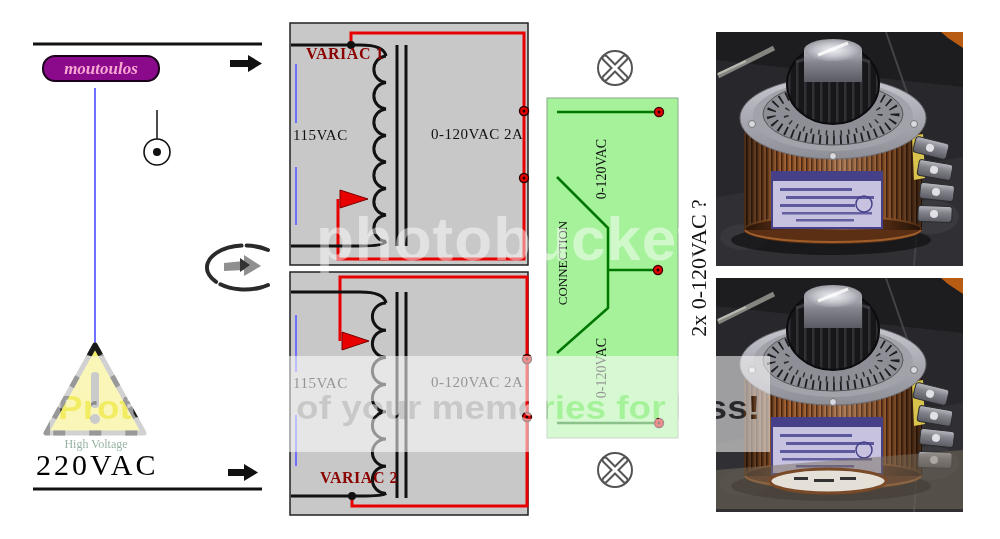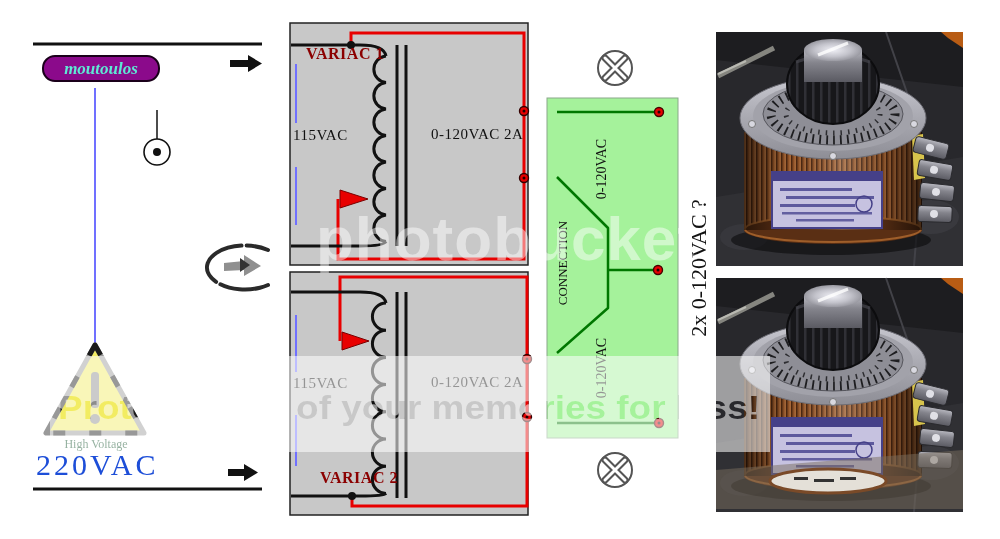--- a/index.html
+++ b/index.html
@@ -12,29 +12,29 @@
   .lbl { position:absolute; white-space:nowrap; color:#111; }
   .vtext {
     position:absolute; white-space:nowrap;
     transform:translate(-50%,-50%) rotate(-90deg);
     font-family:"Liberation Serif", serif; color:#111;
   }
   .badge {
     position:absolute; left:42px; top:55px; width:114px; height:23px;
     background:#8b0a8b; border:2px solid #1a001a; border-radius:13px;
     display:flex; align-items:center; justify-content:center;
-    color:#5eead4; font-weight:bold; font-style:italic; font-size:17px;
+    color:#f9a8d4; font-weight:bold; font-style:italic; font-size:17px;
     font-family:"Liberation Serif", serif;
   }
   .variac-title { font-weight:bold; color:#8b0000; font-size:16px; letter-spacing:.5px; }
   .port-label  { font-size:15px; letter-spacing:.5px; }
   .hv-label { position:absolute; left:50px; top:437px; width:92px; text-align:center;
               font-size:12px; color:#14532d; }
   .main-voltage { position:absolute; left:36px; top:448px; font-size:30px;
-                  letter-spacing:3px; color:#1d4ed8; }
+                  letter-spacing:3px; color:#000000; }
   .wm-logo {
     position:absolute; left:284px; top:208px;
     font-family:"Liberation Sans", sans-serif; font-weight:bold;
     font-size:62px; letter-spacing:1px; color:rgba(255,255,255,0.48);
     line-height:1;
     padding-left:32px;
   }
   .wm-band { position:absolute; left:50px; top:356px; }
 </style>
 </head>

